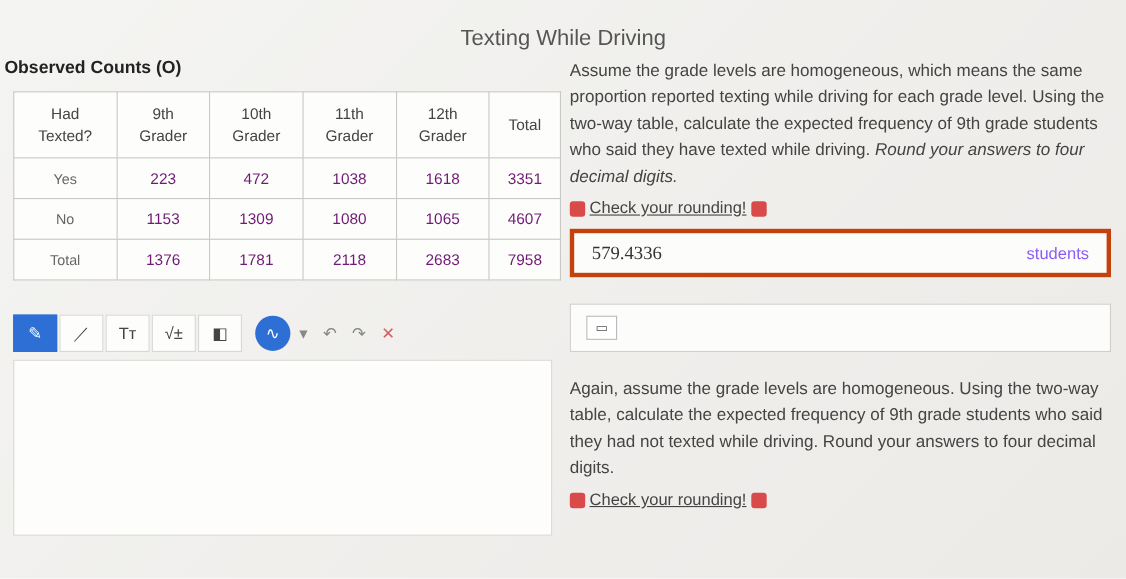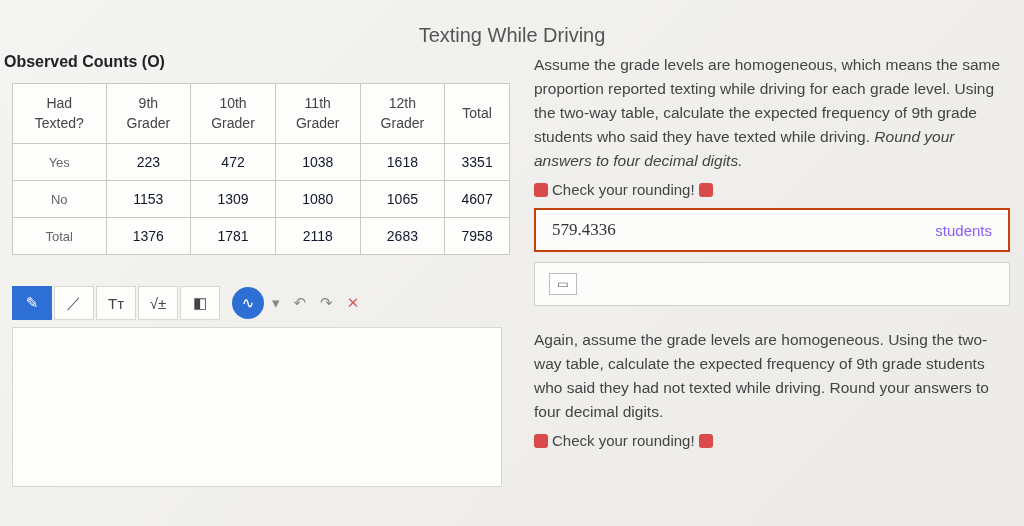--- a/index.html
+++ b/index.html
@@ -13,21 +13,21 @@
   .page-title {
     text-align: center;
     font-size: 20px;
     color: #555;
     padding-top: 24px;
     padding-bottom: 6px;
     font-weight: 400;
   }
   .layout {
     display: flex;
-    gap: 32px;
+    gap: 16px;
     padding: 0 4px;
   }
   .left { width: 498px; flex-shrink: 0; }
   .right { flex: 1; padding-right: 10px; }
   .section-label {
     font-size: 16px;
     font-weight: 600;
     color: #222;
     margin-bottom: 12px;
   }
@@ -35,21 +35,21 @@
     border-collapse: collapse;
     width: 100%;
     background: #fdfdfc;
     margin-bottom: 30px;
     margin-left: 8px;
   }
   table.data th, table.data td {
     border: 1px solid #c8c8c6;
     text-align: center;
     font-size: 14px;
-    color: #0f172a;
+    color: #701a75;
     padding: 10px 4px;
     font-weight: 400;
   }
   table.data th { color: #444; line-height: 1.4; }
   table.data .rowlabel { color: #666; font-size: 13px; }
   .toolbar {
     display: flex;
     align-items: center;
     gap: 2px;
     margin-left: 8px;
@@ -79,37 +79,37 @@
     font-size: 15.5px;
     color: #444;
     line-height: 1.55;
     margin-bottom: 8px;
   }
   .prompt .ital { font-style: italic; }
   .warn {
     color: #444;
     font-size: 15px;
     margin: 6px 0 10px 0;
-    display: flex; align-items: center; gap: 4px;
+    display: flex; align-items: center; gap: 4px; text-decoration: underline;
   }
   .warn-icon {
     display:inline-block; width:14px; height:14px;
     background:#d94a4a; border-radius:3px; position:relative;
   }
   .warn-icon::after{
     content:""; position:absolute; left:4px; top:3px;
     width:6px; height:6px; border:2px solid #fff; border-top:none; border-right:none;
     transform: rotate(-45deg); display:none;
   }
   .answer-row {
     display:flex; align-items:center;
-    border:2px solid #c2410c;
+    border:4px solid #c2410c;
     background:#fcfcfb;
     height:44px;
-    margin-bottom:10px;
+    margin-bottom:24px;
   }
   .answer-row input {
     flex:1; border:none; background:transparent;
     font-size:17px; color:#333; padding:0 16px;
     font-family: "Times New Roman", serif;
     outline:none;
   }
   .answer-row .unit {
     padding:0 16px; color:#8b5cf6; font-size:15px;
   }

